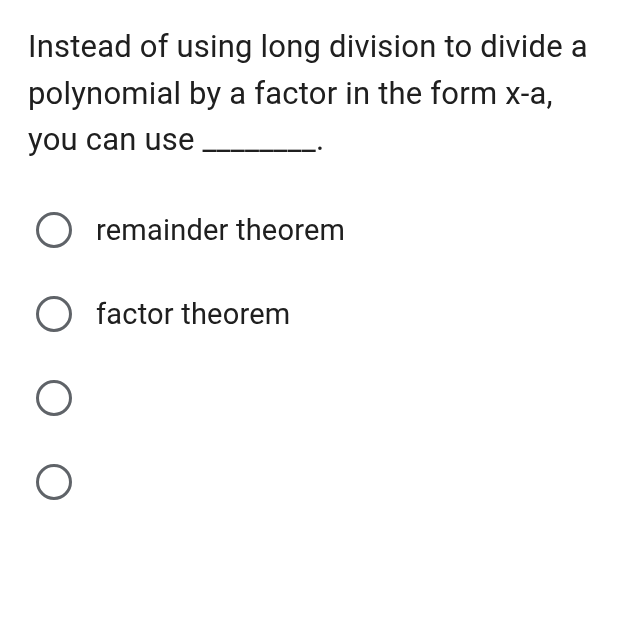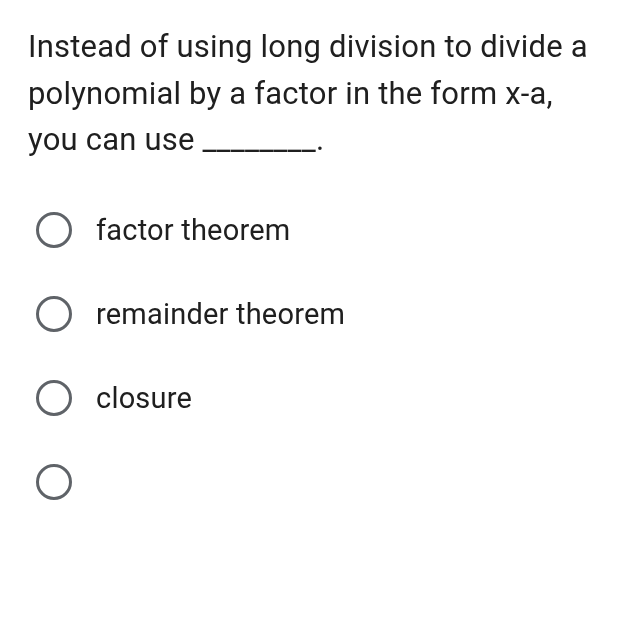--- a/index.html
+++ b/index.html
@@ -48,26 +48,25 @@
     }
   </style>
 </head>
 <body>
 
 <div class="question-text">Instead of using long division to divide a polynomial by a factor in the form x-a, you can use ________.</div>
 
 <div class="options">
   <div class="option">
     <div class="radio-circle"></div>
+    <span class="option-label">remainder theorem</span>
+  </div>
+  <div class="option">
+    <div class="radio-circle"></div>
     <span class="option-label">factor theorem</span>
   </div>
   <div class="option">
     <div class="radio-circle"></div>
-    <span class="option-label">remainder theorem</span>
-  </div>
-  <div class="option">
-    <div class="radio-circle"></div>
-    <span class="option-label">closure</span>
   </div>
   <div class="option">
     <div class="radio-circle"></div>
   </div>
 </div>
 
 </body></html>

